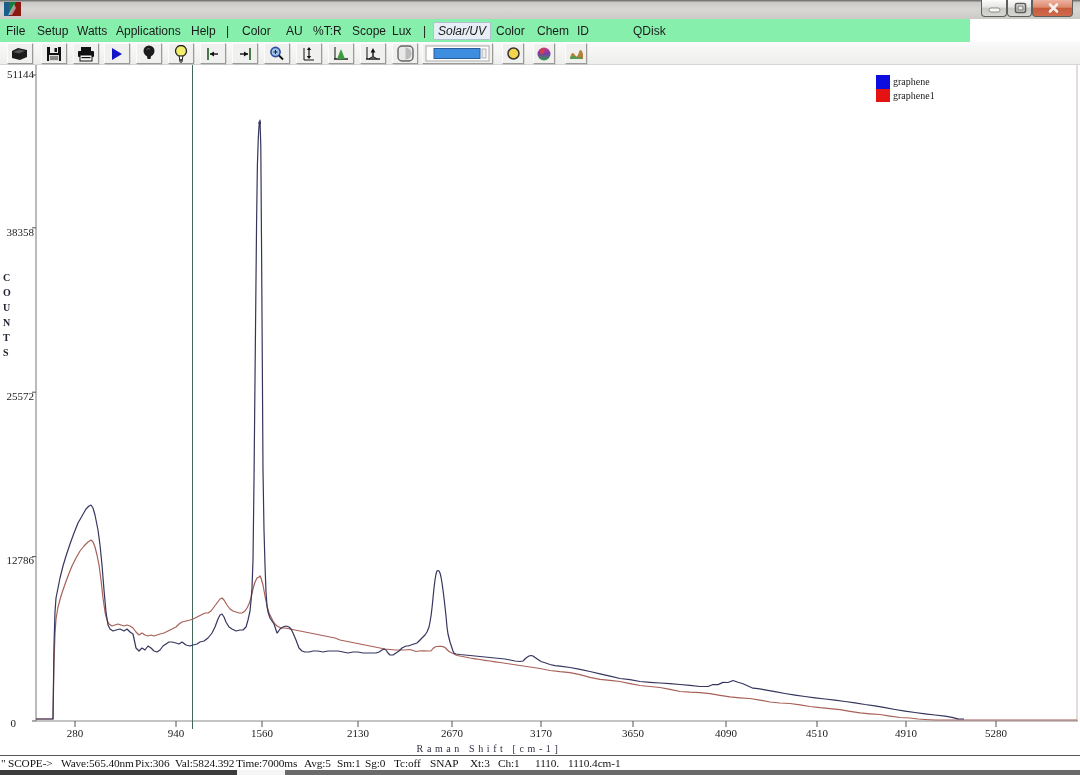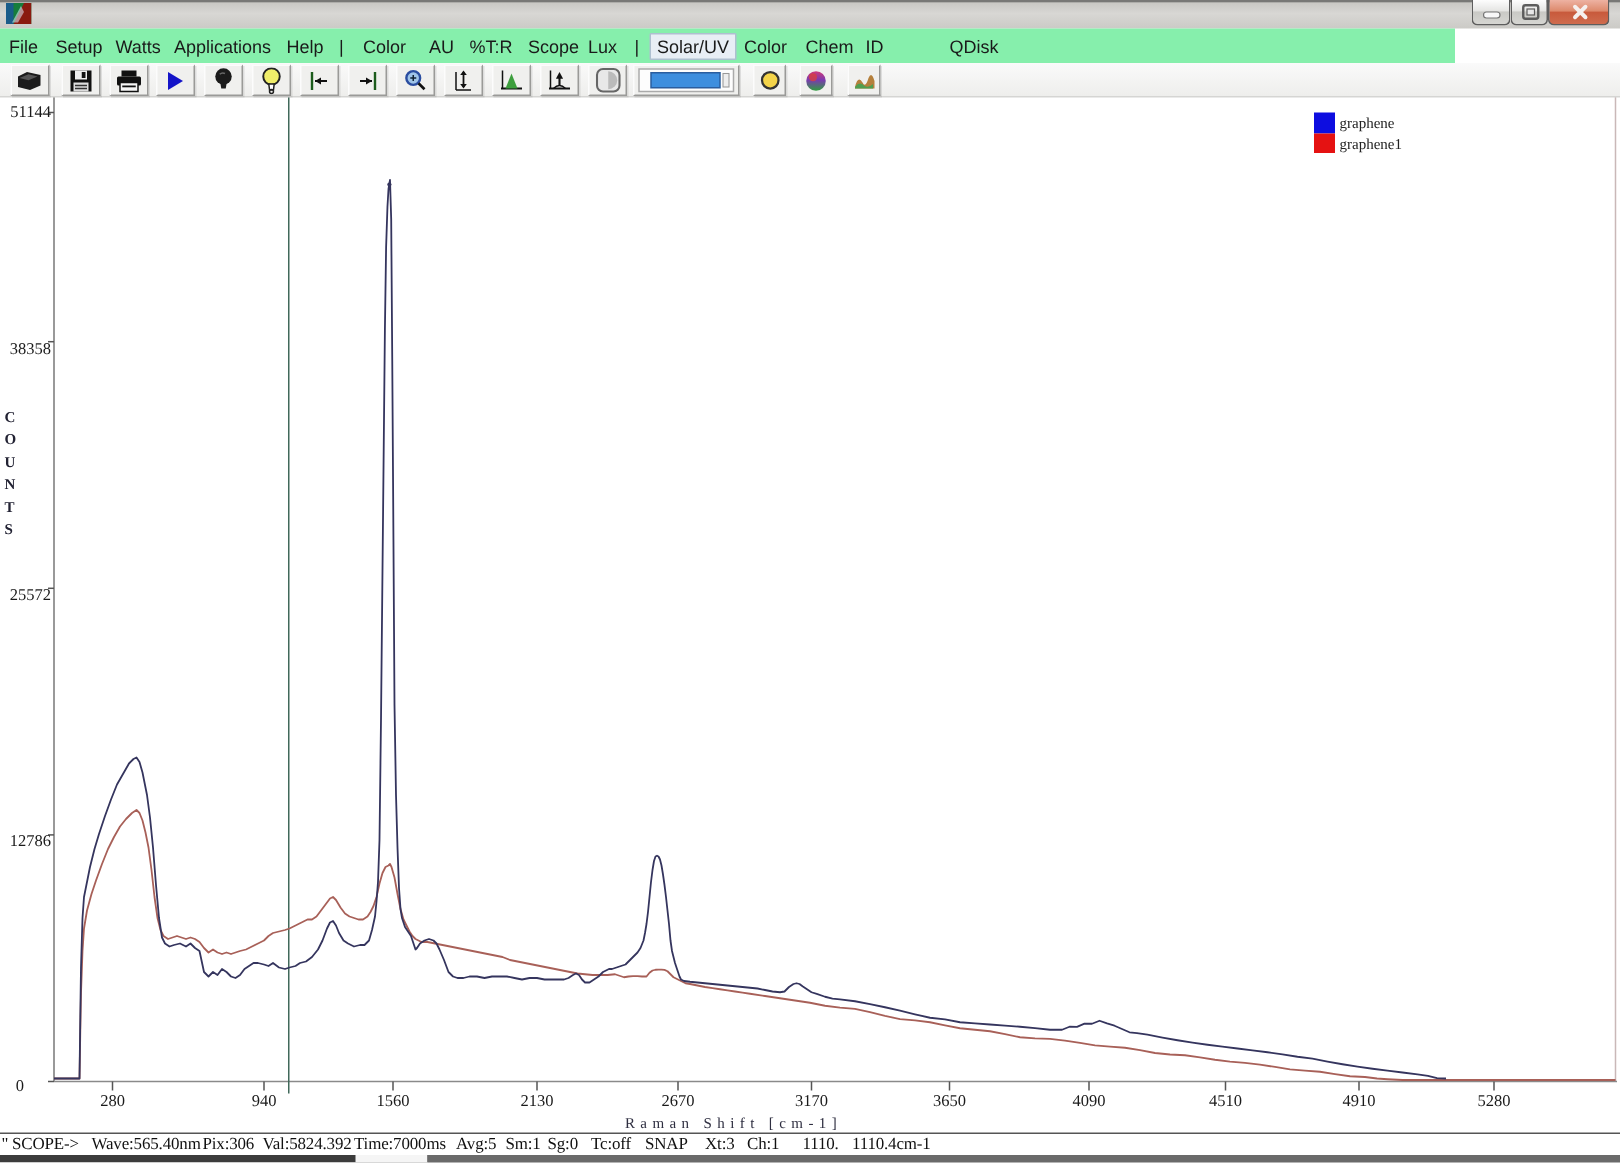--- a/index.html
+++ b/index.html
@@ -10,21 +10,21 @@
 #winbtns{position:absolute;right:7px;top:0;height:17px;}
 .wbtn{position:absolute;top:0;height:17px;border:1px solid #5e5e5e;border-top:none;
  box-sizing:border-box;border-radius:0 0 4px 4px;
  background:linear-gradient(#fdfdfd,#e5e5e3 45%,#c9c9c5 50%,#d6d6d2);}
 #wmin{left:0;width:26px;}
 #wmax{left:26px;width:25px;}
 #wclose{left:51px;width:41px;background:linear-gradient(#edb2a2,#dd8a6d 45%,#c85a3c 52%,#cf6c4e);}
 #menubar{position:absolute;left:0;top:19px;width:970px;height:23px;background:#86efac;
  border-bottom:1px solid #d946ef;}
 .mi{position:absolute;top:5px;font-size:12px;color:#1a1a1a;}
-.hov{border:1px solid #aebfd0;background:#e8eef5;padding:1px 4px;top:3px;border-radius:1px;}
+.hov{border:1px solid #aebfd0;background:#e8eef5;padding:1px 4px;top:3px;border-radius:1px;font-style:italic;}
 #toolbar{position:absolute;left:0;top:43px;width:1080px;height:21px;background:#f1f1f0;}
 #toolrow{position:absolute;left:0;top:-1px;height:22px;width:1080px;
  background:linear-gradient(#fafafa,#eeeeec);border-bottom:1px solid #d5d5d3;}
 .tbtn{position:absolute;top:0;height:19px;background:#f0f0ee;border:1px solid #9a9a98;
  border-top-color:#fcfcfc;border-left-color:#fcfcfc;box-shadow:1px 1px 0 #77777530;
  display:flex;align-items:center;justify-content:center;}
 #chart{position:absolute;left:0;top:0;width:1080px;height:775px;background:#fff;
  top:64px;height:691px;}
 #statusbar{position:absolute;left:0;top:755px;width:1080px;height:15px;background:#fff;
  border-top:1px solid #555;font-family:"Liberation Serif",serif;font-size:11.3px;color:#111;

